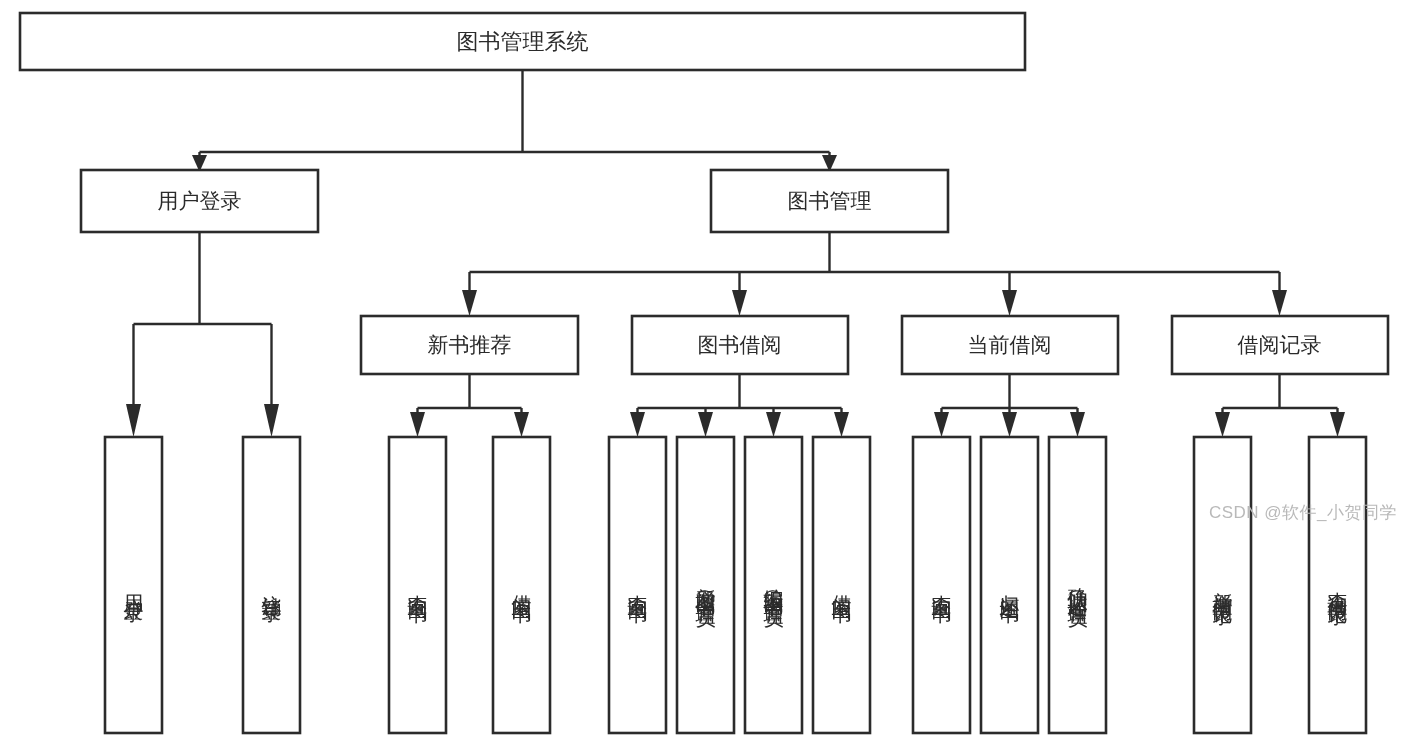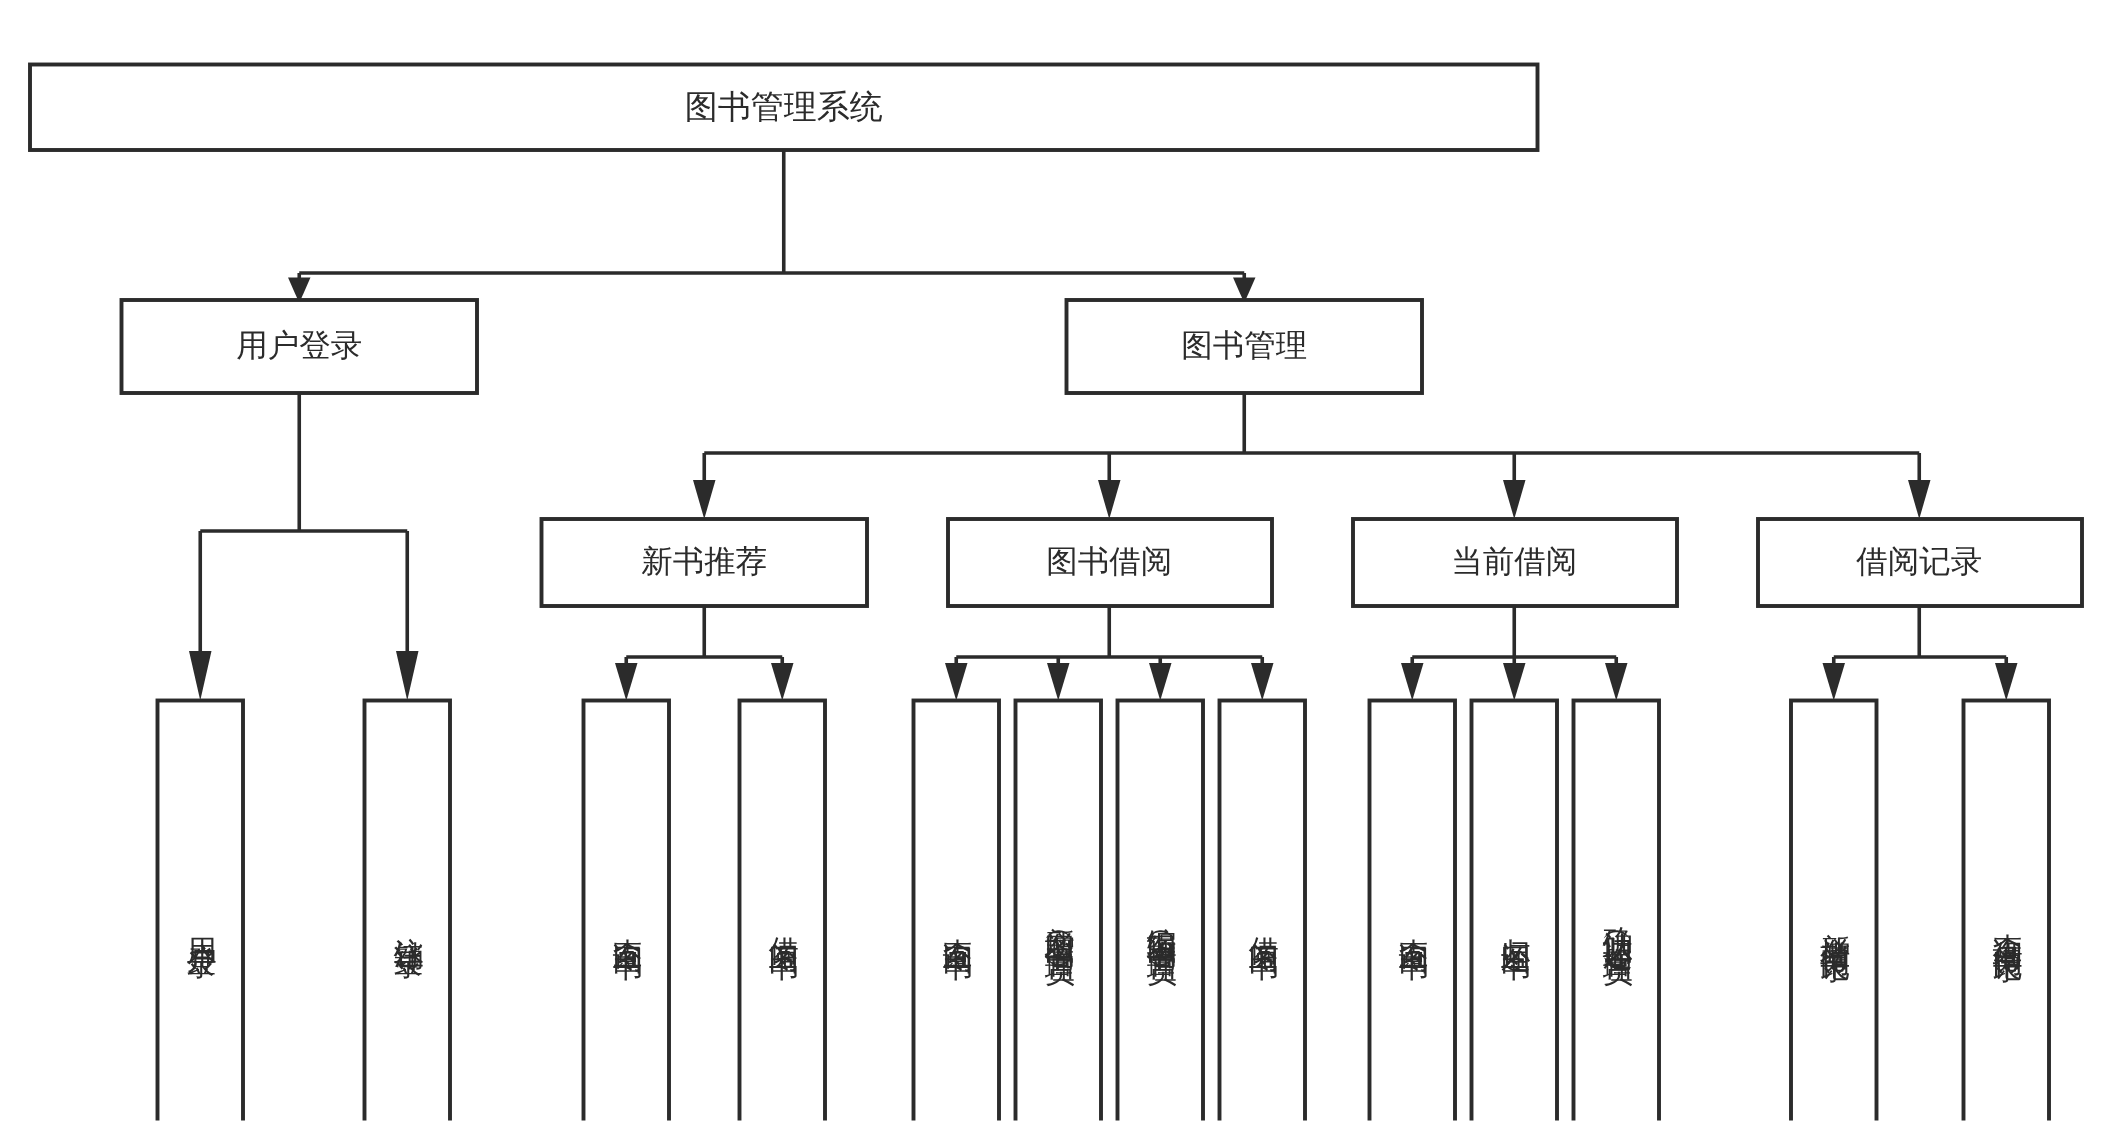--- a/index.html
+++ b/index.html
@@ -10,21 +10,20 @@
   body {
     width: 1405px;
     height: 747px;
     font-family: "Liberation Sans", "DejaVu Sans", sans-serif;
     overflow: hidden;
   }
   #diagram-root {
     position: relative;
     width: 1405px;
     height: 530px;
-    margin-top: 30px;
   }
   svg.diagram {
     position: absolute;
     left: 0;
     top: 0;
     width: 1405px;
     height: 747px;
   }
   .node-box {
     fill: #ffffff;
@@ -244,14 +243,15 @@
     <span class="vlabel">确认归还（管理员）</span>
   </div>
 
   <div class="vlabel-wrap" style="left:1194px; top:437px; width:57px; height:296px;">
     <span class="vlabel">新增借阅记录</span>
   </div>
   <div class="vlabel-wrap" style="left:1309px; top:437px; width:57px; height:296px;">
     <span class="vlabel">查询借阅记录</span>
   </div>
 
+  <div class="watermark">CSDN @软件_小贺同学</div>
 
 </div>
 
 </body></html>

